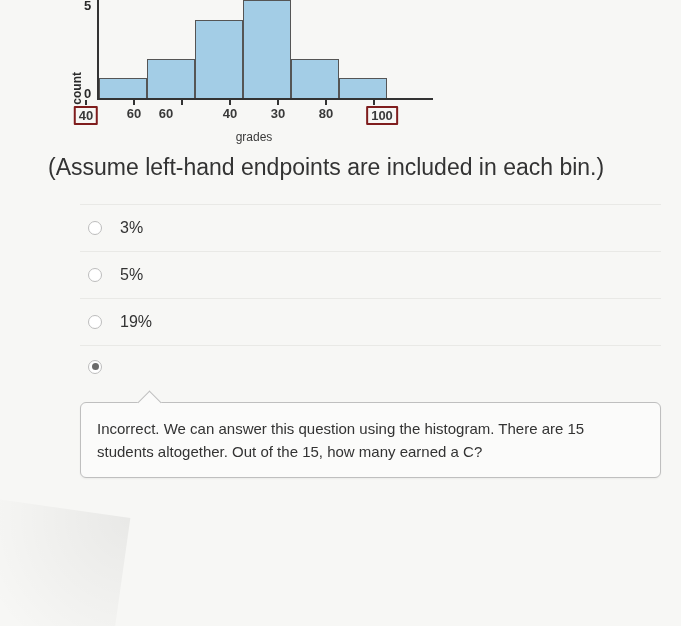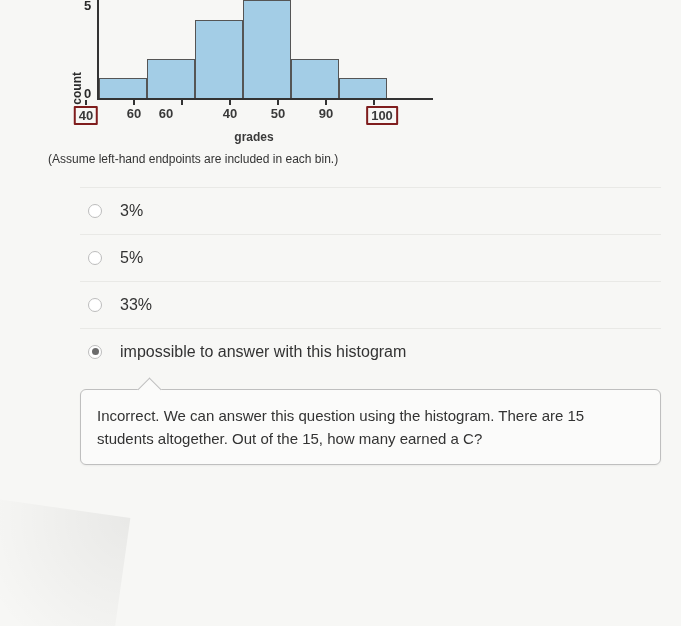--- a/index.html
+++ b/index.html
@@ -92,27 +92,27 @@
     position: absolute;
     top: 0;
     width: 2px;
     height: 5px;
     background: #333;
     transform: translateX(-50%);
   }
   .xlabel {
     text-align: center;
     font-size: 12px;
-    font-weight: 700;
+    font-weight: 400;
     margin: 2px 0 0 2px;
     width: 336px;
   }
 
   
-  .question-block { margin: 6px 0 18px 8px; line-height: 1.55; font-size: 12px; color: #333; }
+  .question-block { margin: 6px 0 18px 8px; line-height: 1.55; font-size: 23px; color: #333; }
   .question-block .note { }
   .question-block .q { }
 
   
   .choices { margin: 8px 0 0 40px; }
   .choice {
     display: flex;
     align-items: center;
     gap: 18px;
     padding: 14px 0 14px 8px;
@@ -191,22 +191,22 @@
       <span class="tick-mark" style="left:96px"></span>
       <span class="tick-mark" style="left:144px"></span>
       <span class="tick-mark" style="left:192px"></span>
       <span class="tick-mark" style="left:240px"></span>
       <span class="tick-mark" style="left:288px"></span>
 
       <span class="x-tick boxed" style="left:0px">40</span>
       <span class="x-tick" style="left:48px">60</span>
       <span class="x-tick" style="left:80px">60</span>
       <span class="x-tick" style="left:144px">40</span>
-      <span class="x-tick" style="left:192px">50</span>
-      <span class="x-tick" style="left:240px">90</span>
+      <span class="x-tick" style="left:192px">30</span>
+      <span class="x-tick" style="left:240px">80</span>
       <span class="x-tick boxed" style="left:296px">100</span>
     </div>
     <div class="xlabel">grades</div>
   </div>
 </div>
 
 <div class="question-block">
   <div class="note">(Assume left-hand endpoints are included in each bin.)</div>
 </div>
 
@@ -214,25 +214,24 @@
   <div class="choice">
     <span class="radio"></span>
     <span>3%</span>
   </div>
   <div class="choice">
     <span class="radio"></span>
     <span>5%</span>
   </div>
   <div class="choice">
     <span class="radio"></span>
-    <span>33%</span>
+    <span>19%</span>
   </div>
   <div class="choice" style="border-bottom:none">
     <span class="radio selected"></span>
-    <span>impossible to answer with this histogram</span>
   </div>
 </div>
 
 <div class="feedback">
   <span>Incorrect.</span>
   <span>We can answer this question using the histogram. There are 15 students altogether. Out of the 15, how many earned a C?</span>
 </div>
 
 <div class="page-curl"></div>
 

